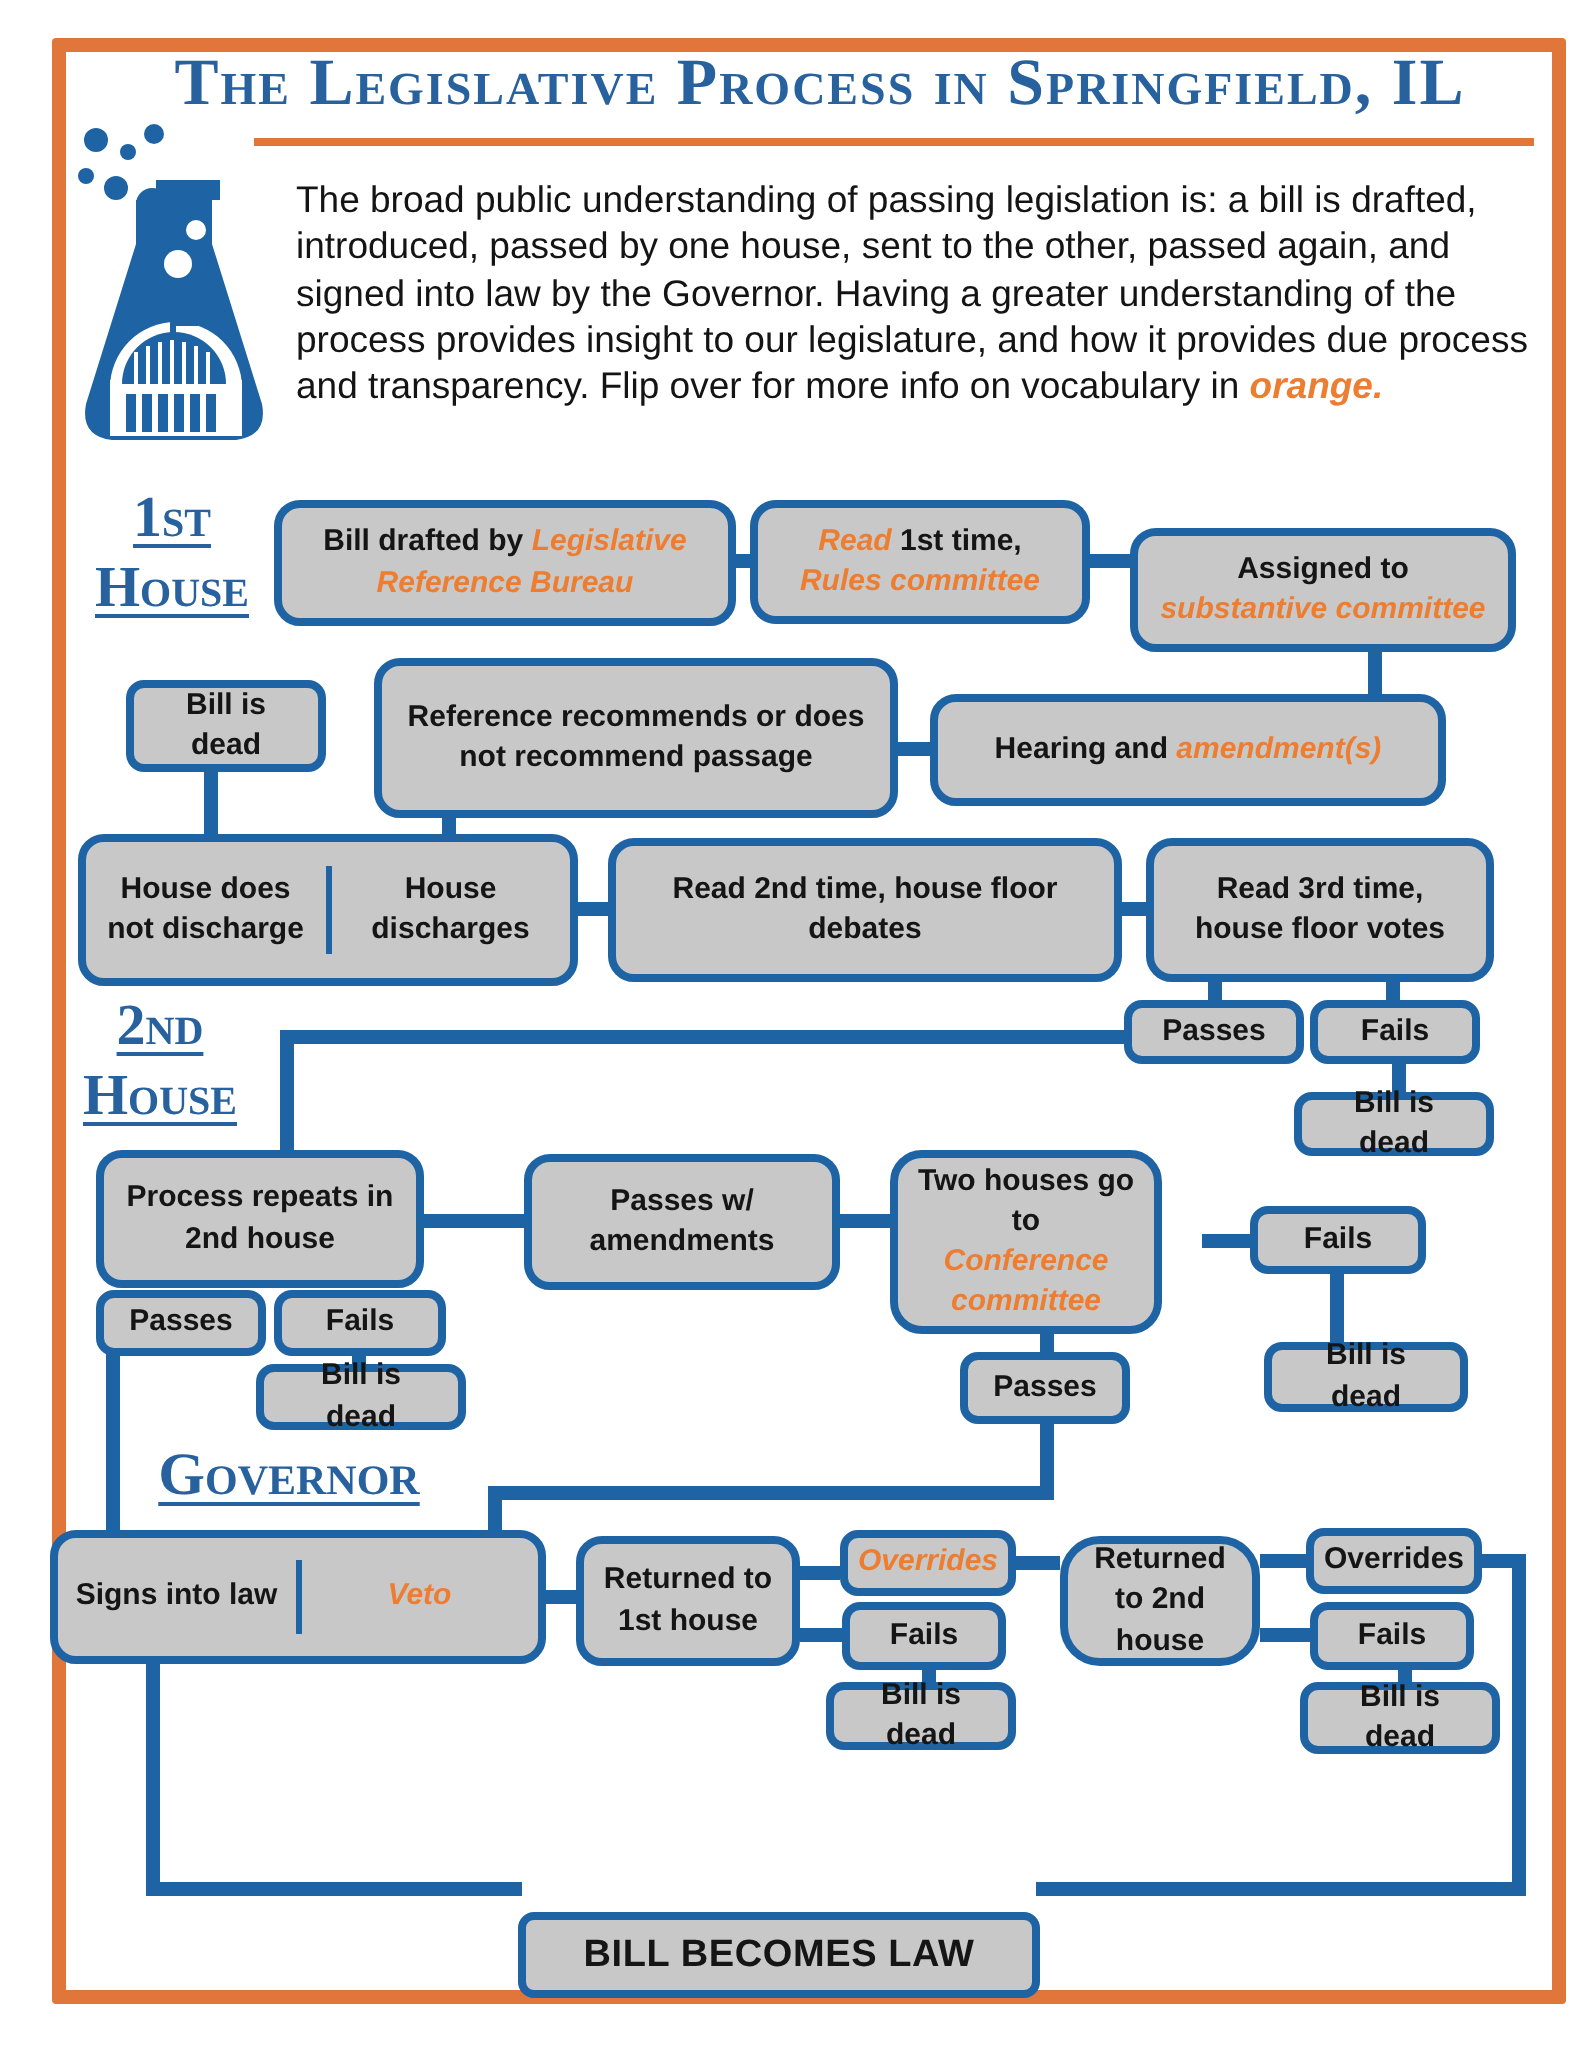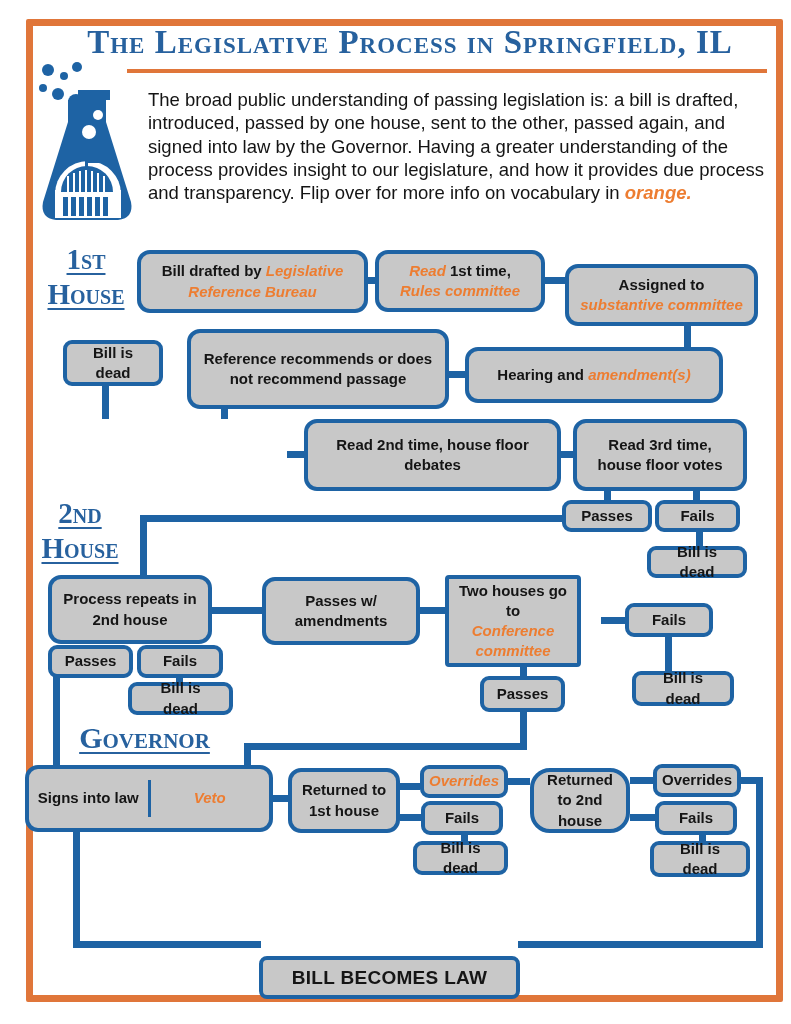--- a/index.html
+++ b/index.html
@@ -154,20 +154,25 @@
   <div class="bx small" style="left:63px;top:340px;width:100px;height:46px;">
     <div>Bill is dead</div>
   </div>
   <div class="bx" style="left:187px;top:329px;width:262px;height:80px;">
     <div>Reference recommends or does not recommend passage</div>
   </div>
   <div class="bx" style="left:465px;top:347px;width:258px;height:56px;">
     <div><span>Hearing and </span><span class="ot">amendment(s)</span></div>
   </div>
 
+  <div class="bx split" style="left:39px;top:417px;width:250px;height:76px;">
+    <div class="cell">House does not discharge</div>
+    <div class="vdiv"></div>
+    <div class="cell">House discharges</div>
+  </div>
   <div class="bx" style="left:304px;top:419px;width:257px;height:72px;">
     <div>Read 2nd time, house floor debates</div>
   </div>
   <div class="bx" style="left:573px;top:419px;width:174px;height:72px;">
     <div>Read 3rd time, house floor votes</div>
   </div>
 
   <div class="bx small" style="left:562px;top:500px;width:90px;height:32px;">
     <div>Passes</div>
   </div>
@@ -177,21 +182,21 @@
   <div class="bx small" style="left:647px;top:546px;width:100px;height:32px;">
     <div>Bill is dead</div>
   </div>
 
   <div class="bx" style="left:48px;top:575px;width:164px;height:69px;">
     <div>Process repeats in 2nd house</div>
   </div>
   <div class="bx" style="left:262px;top:577px;width:158px;height:68px;">
     <div>Passes w/ amendments</div>
   </div>
-  <div class="bx" style="left:445px;top:575px;width:136px;height:92px;border-radius:4px;">
+  <div class="bx" style="left:445px;top:575px;width:136px;height:92px;border-radius:16px;">
     <div>Two houses go to</div>
     <div class="ot">Conference committee</div>
   </div>
   <div class="bx small" style="left:625px;top:603px;width:88px;height:34px;">
     <div>Fails</div>
   </div>
 
   <div class="bx small" style="left:48px;top:645px;width:85px;height:33px;">
     <div>Passes</div>
   </div>

